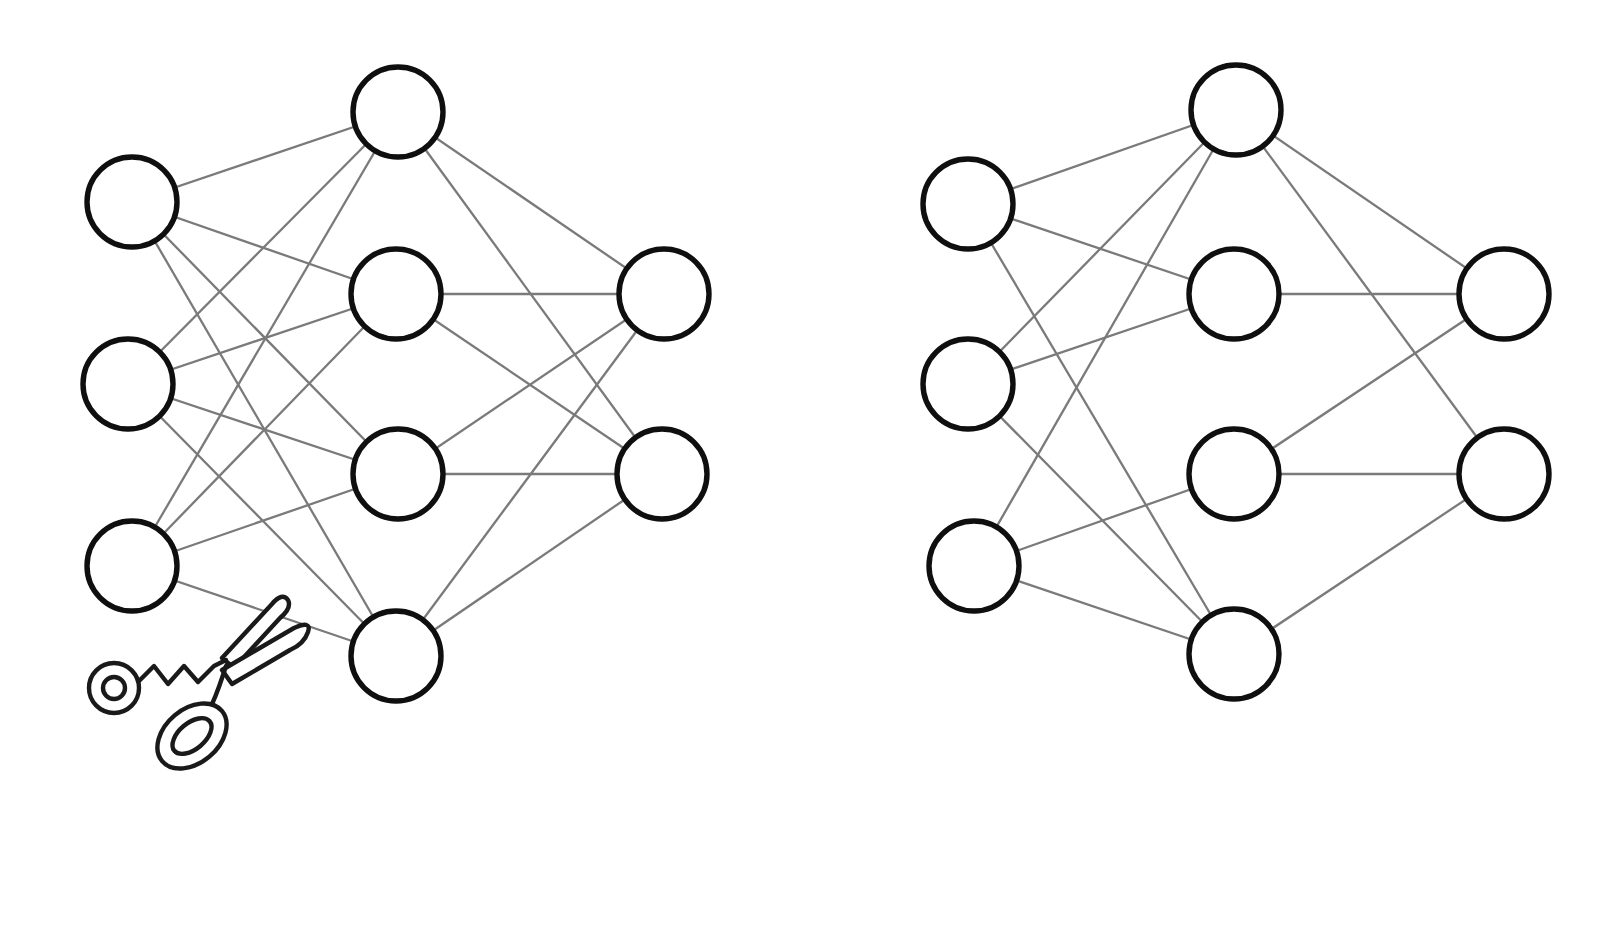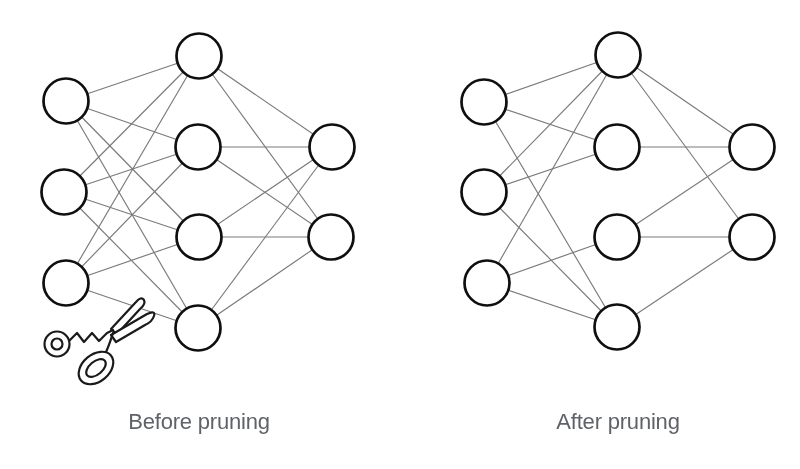--- a/index.html
+++ b/index.html
@@ -114,16 +114,14 @@
 
       <path d="M113,333 C110,342 108,349 104,356"></path>
 
       <g transform="rotate(-40 96 368)">
         <ellipse cx="96" cy="368" rx="19.5" ry="13.5" fill="#ffffff"></ellipse>
         <ellipse cx="96" cy="368" rx="11.5" ry="6.5" fill="#ffffff"></ellipse>
       </g>
     </g>
   </svg>
 
-  <div class="net-label before">Before pruning</div>
 
-  <div class="net-label after">After pruning</div>
 </div>
 
 </body></html>

